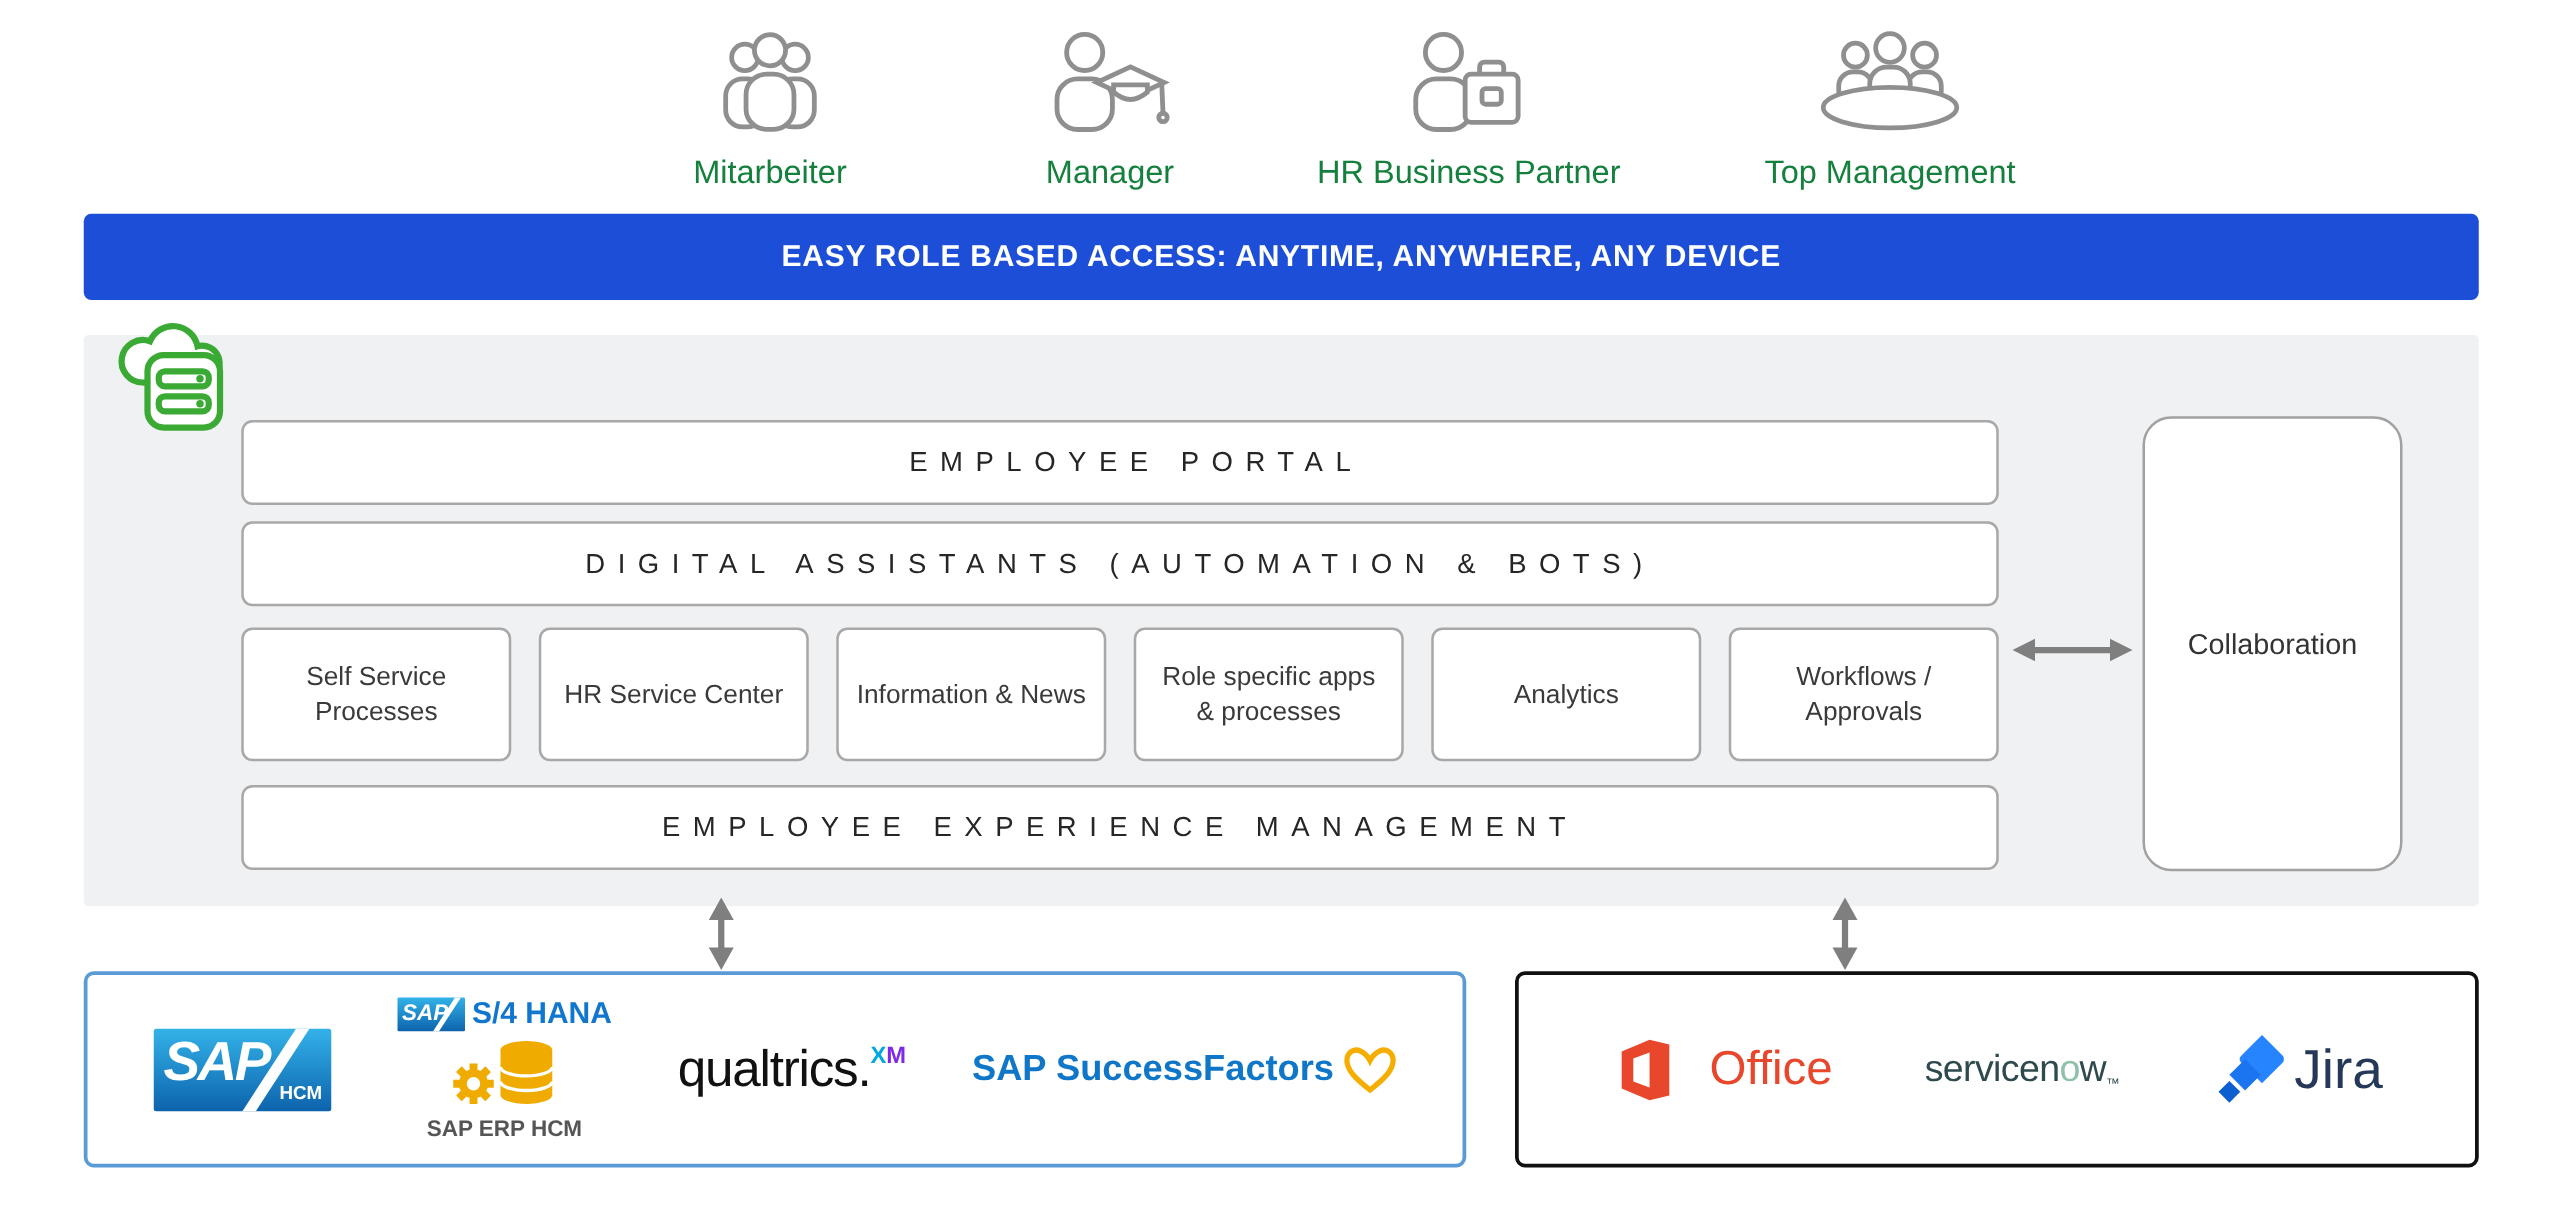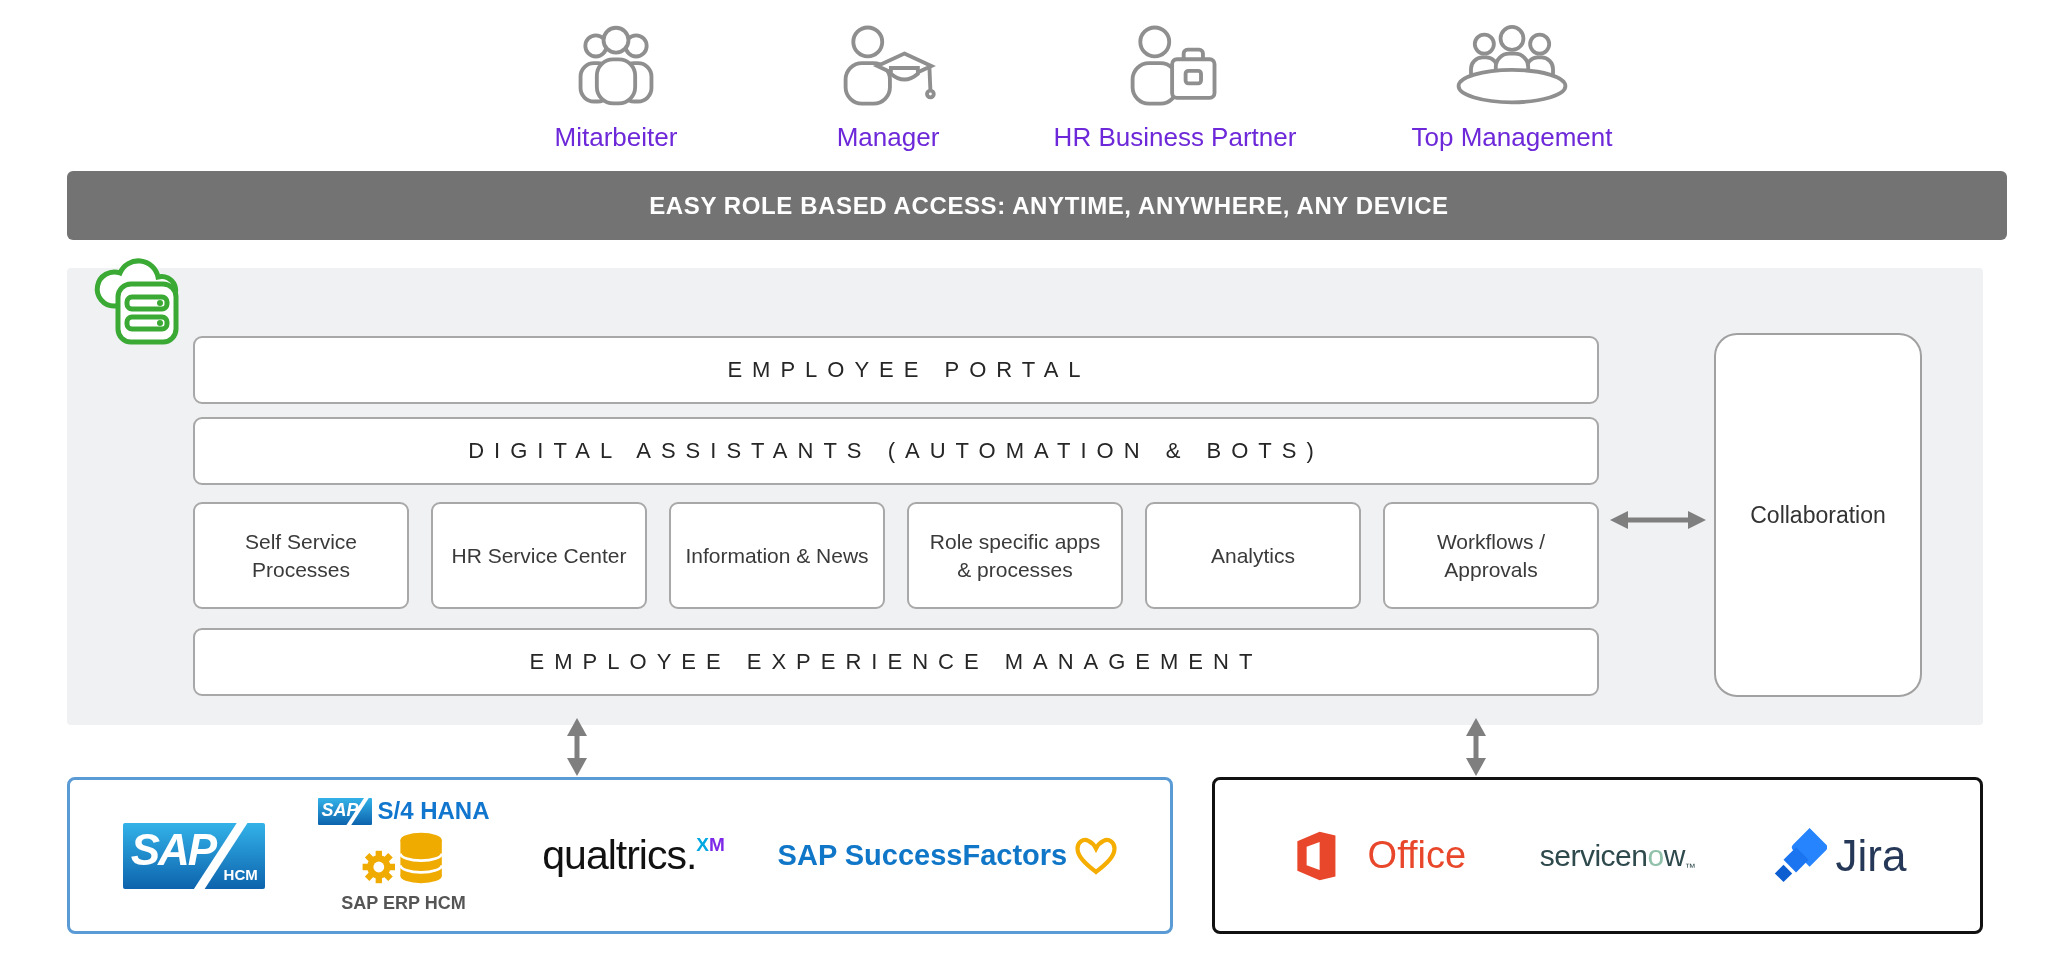--- a/index.html
+++ b/index.html
@@ -2,26 +2,26 @@
 <html><head>
 <meta charset="utf-8">
 <style>
   html,body{margin:0;padding:0;background:#fff;}
   body{width:2048px;height:980px;font-family:"Liberation Sans",sans-serif;position:relative;overflow:hidden;}
   .canvas{position:absolute;inset:0;width:2048px;height:980px;background:#fff;}
 
   
   .persona{position:absolute;top:22px;width:300px;display:flex;flex-direction:column;align-items:center;}
   .persona svg{display:block;}
-  .persona-label{margin-top:10px;font-size:26px;color:#6d28d9;white-space:nowrap;}
+  .persona-label{margin-top:10px;font-size:26px;color:#15803d;white-space:nowrap;}
   .p1{left:466px;} .p2{left:738px;} .p3{left:1025px;} .p4{left:1362px;}
 
   
-  .banner{position:absolute;left:67px;top:171px;width:1916px;height:69px;background:#737373;border-radius:6px;
-    display:flex;align-items:center;justify-content:center;color:#fff;font-size:24px;font-weight:600;letter-spacing:.6px;padding-left:24px;}
+  .banner{position:absolute;left:67px;top:171px;width:1916px;height:69px;background:#1d4ed8;border-radius:6px;
+    display:flex;align-items:center;justify-content:center;color:#fff;font-size:24px;font-weight:600;letter-spacing:.6px;}
 
   
   .panel{position:absolute;left:67px;top:268px;width:1916px;height:457px;background:#f0f1f3;border-radius:4px;}
   .cloud-icon{position:absolute;left:80px;top:250px;}
   .dw-title{position:absolute;left:196px;top:278px;font-size:32px;font-weight:bold;color:#3aaa35;}
 
   .bar{position:absolute;left:193px;width:1406px;height:68px;background:#fff;border:2px solid #a8a8a8;border-radius:9px;
     display:flex;align-items:center;justify-content:center;font-size:22px;color:#262626;letter-spacing:10px;white-space:nowrap;box-sizing:border-box;}
   .bar-portal{top:336px;padding-left:26px;} .bar-assist{top:417px;} .bar-eem{top:628px;}
 

